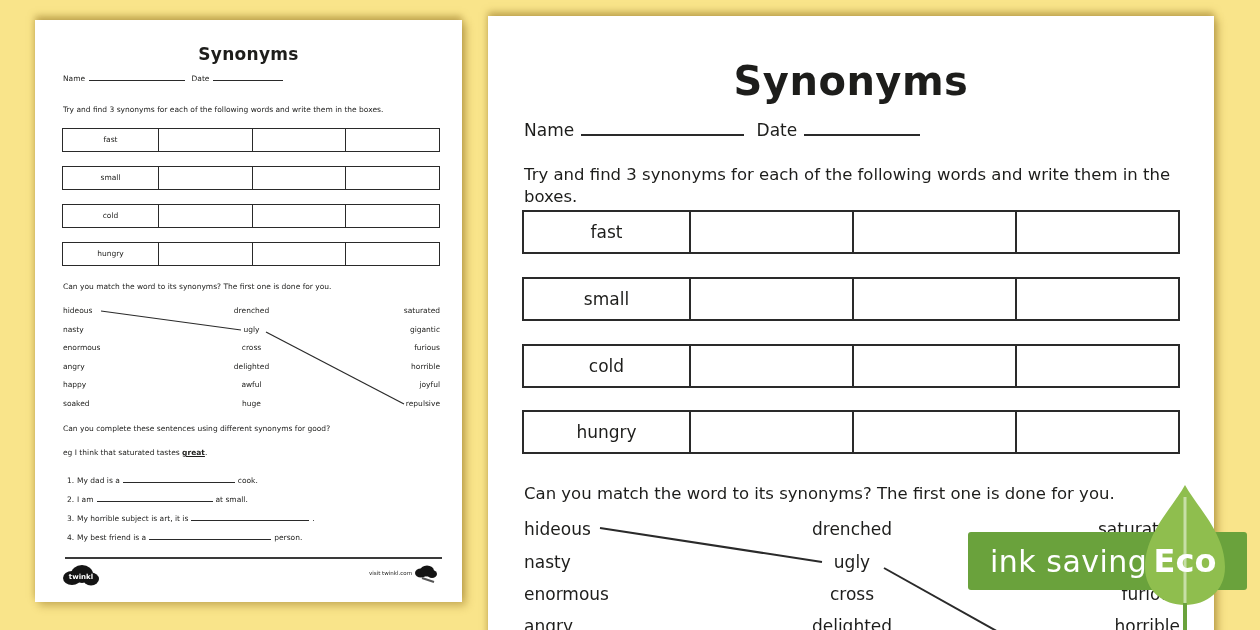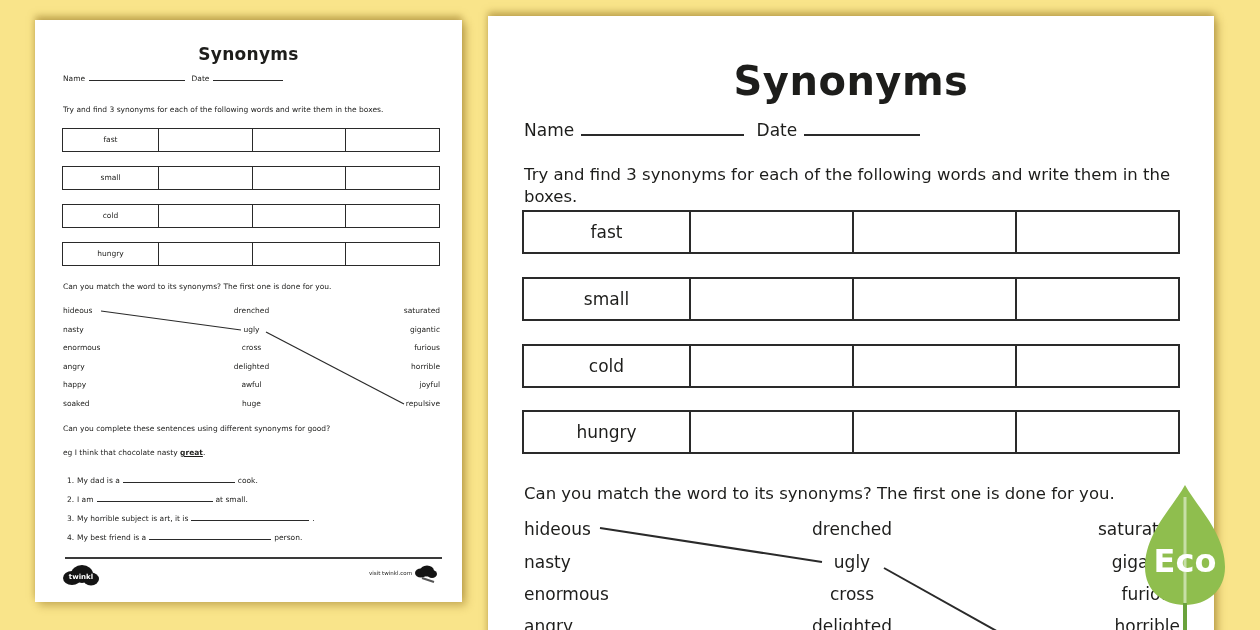--- a/index.html
+++ b/index.html
@@ -152,21 +152,21 @@
         <span class="c3">joyful</span>
     </div>
 
     <svg class="abs lines" width="427" height="582">
       <line x1="66" y1="291" x2="206" y2="310" stroke="#2a2a2a" stroke-width="1.2"></line>
       <line x1="231" y1="312" x2="369" y2="384" stroke="#2a2a2a" stroke-width="1.2"></line>
     </svg>
 
     <div class="abs lp-text lp-instr3">Can you complete these sentences using different synonyms for good?</div>
     <div class="abs lp-text lp-example">
-      <span>eg I think that chocolate nasty</span>
+      <span>eg I think that saturated tastes</span>
       <b>great</b><span>.</span>
     </div>
 
     <div class="abs lp-text lp-sent" style="top:456px">
       <span class="num">1.</span><span>My dad is a</span><span class="blank" style="width:112px"></span><span>cook.</span>
     </div>
     <div class="abs lp-text lp-sent" style="top:475px">
       <span class="num">2.</span><span>I am</span><span class="blank" style="width:116px"></span><span>at small.</span>
     </div>
     <div class="abs lp-text lp-sent" style="top:494px">
@@ -260,20 +260,23 @@
         <span class="c2">delighted</span>
         <span class="c3">horrible</span>
     </div>
 
     <svg class="abs lines" width="726" height="700">
       <line x1="112" y1="512" x2="334" y2="546" stroke="#2a2a2a" stroke-width="2"></line>
       <line x1="396" y1="552" x2="614" y2="674" stroke="#2a2a2a" stroke-width="2"></line>
     </svg>
   </div>
 
+  <div class="badge-bar">
+    <span class="label">ink saving</span>
+  </div>
   <svg class="badge-leaf" viewBox="0 0 84 150">
     <path d="M42,2 C54,24 82,50 82,84 C82,108 64,122 42,122 C20,122 2,108 2,84 C2,50 30,24 42,2 Z" fill="#8fbe4e"></path>
     <line x1="42" y1="14" x2="42" y2="120" stroke="#ffffff" stroke-opacity="0.5" stroke-width="3"></line>
     <line x1="42" y1="120" x2="42" y2="148" stroke="#6aa23c" stroke-width="4"></line>
   </svg>
   <div class="badge-eco">Eco</div>
 
 </div>
 
 </body></html>

